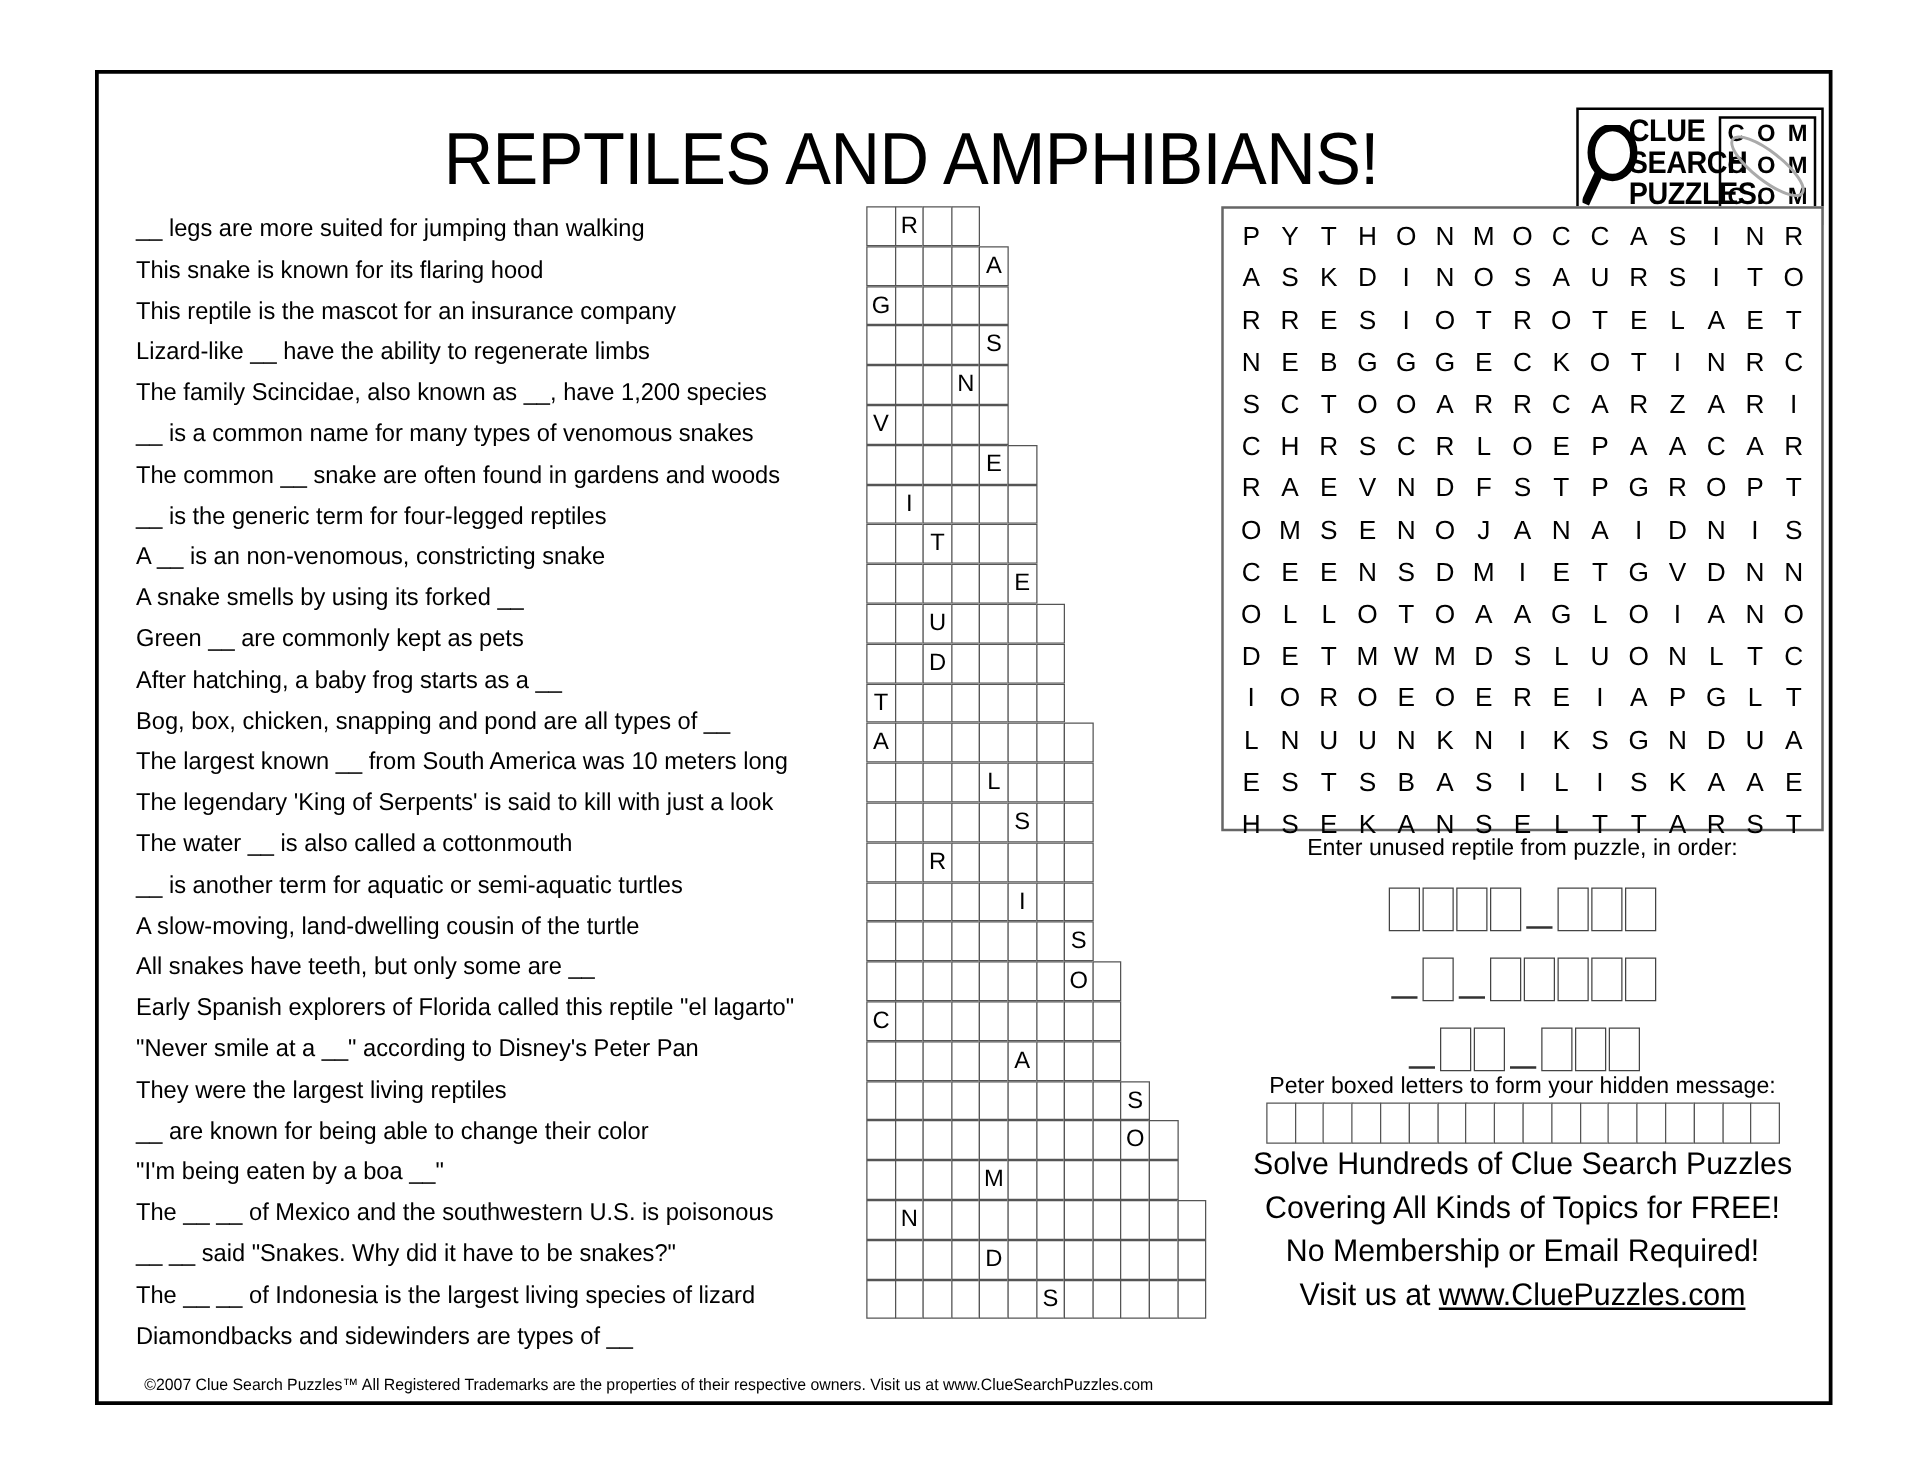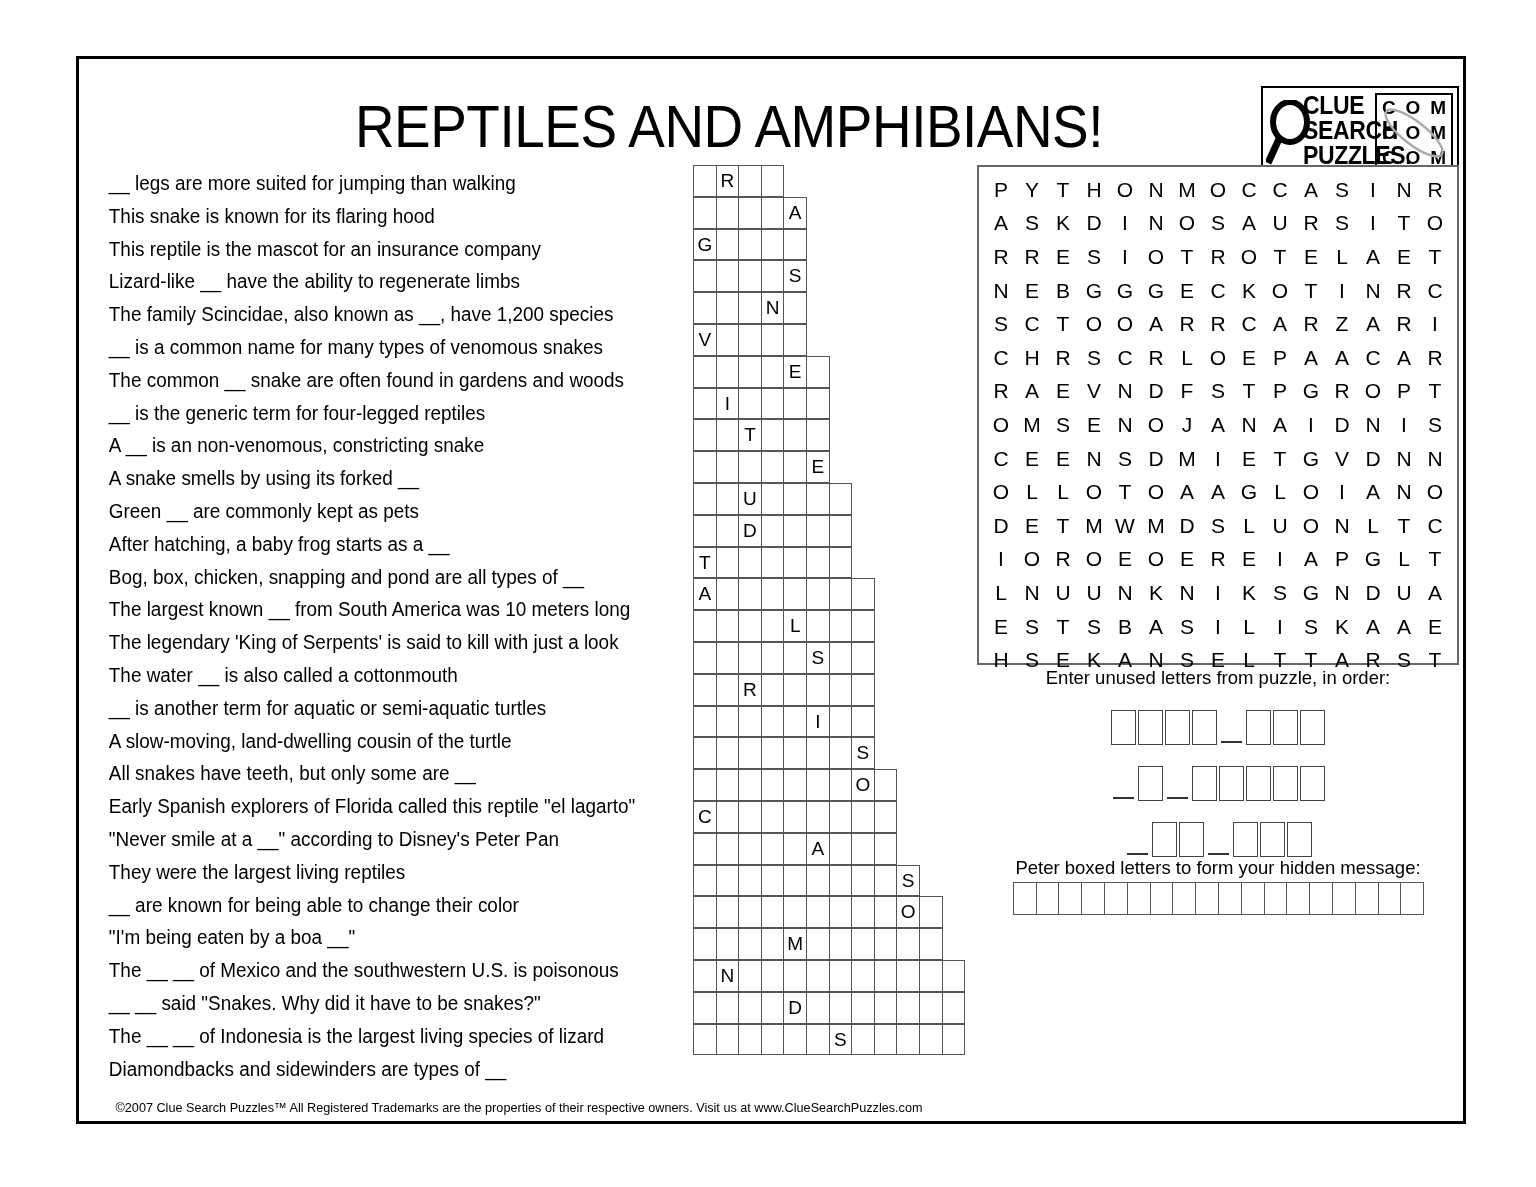--- a/index.html
+++ b/index.html
@@ -908,21 +908,21 @@
         <div class="wscell">T</div>
         <div class="wscell">T</div>
         <div class="wscell">A</div>
         <div class="wscell">R</div>
         <div class="wscell">S</div>
         <div class="wscell">T</div>
       </div>
     </div>
 
   <div id="answers">
-    <p class="ans-label">Enter unused letters from puzzle, in order:</p>
+    <p class="ans-label">Enter unused reptile from puzzle, in order:</p>
     <div id="ans-lines">
         <div class="ans-line">
           <div class="ans-box"></div>
           <div class="ans-box"></div>
           <div class="ans-box"></div>
           <div class="ans-box"></div>
           <div class="ans-space"></div>
           <div class="ans-box"></div>
           <div class="ans-box"></div>
           <div class="ans-box"></div>
@@ -963,16 +963,22 @@
         <div class="msg-box"></div>
         <div class="msg-box"></div>
         <div class="msg-box"></div>
         <div class="msg-box"></div>
         <div class="msg-box"></div>
         <div class="msg-box"></div>
         <div class="msg-box"></div>
       </div>
   </div>
 
+  <div id="promo">
+    <div>Solve Hundreds of Clue Search Puzzles</div>
+    <div>Covering All Kinds of Topics for FREE!</div>
+    <div>No Membership or Email Required!</div>
+    <div><span>Visit us at </span><span id="promo-url">www.CluePuzzles.com</span></div>
+  </div>
 
   <div id="footer">©2007 Clue Search Puzzles™ All Registered Trademarks are the properties of their respective owners. Visit us at www.ClueSearchPuzzles.com</div>
 
 </div>
 
 </body></html>

